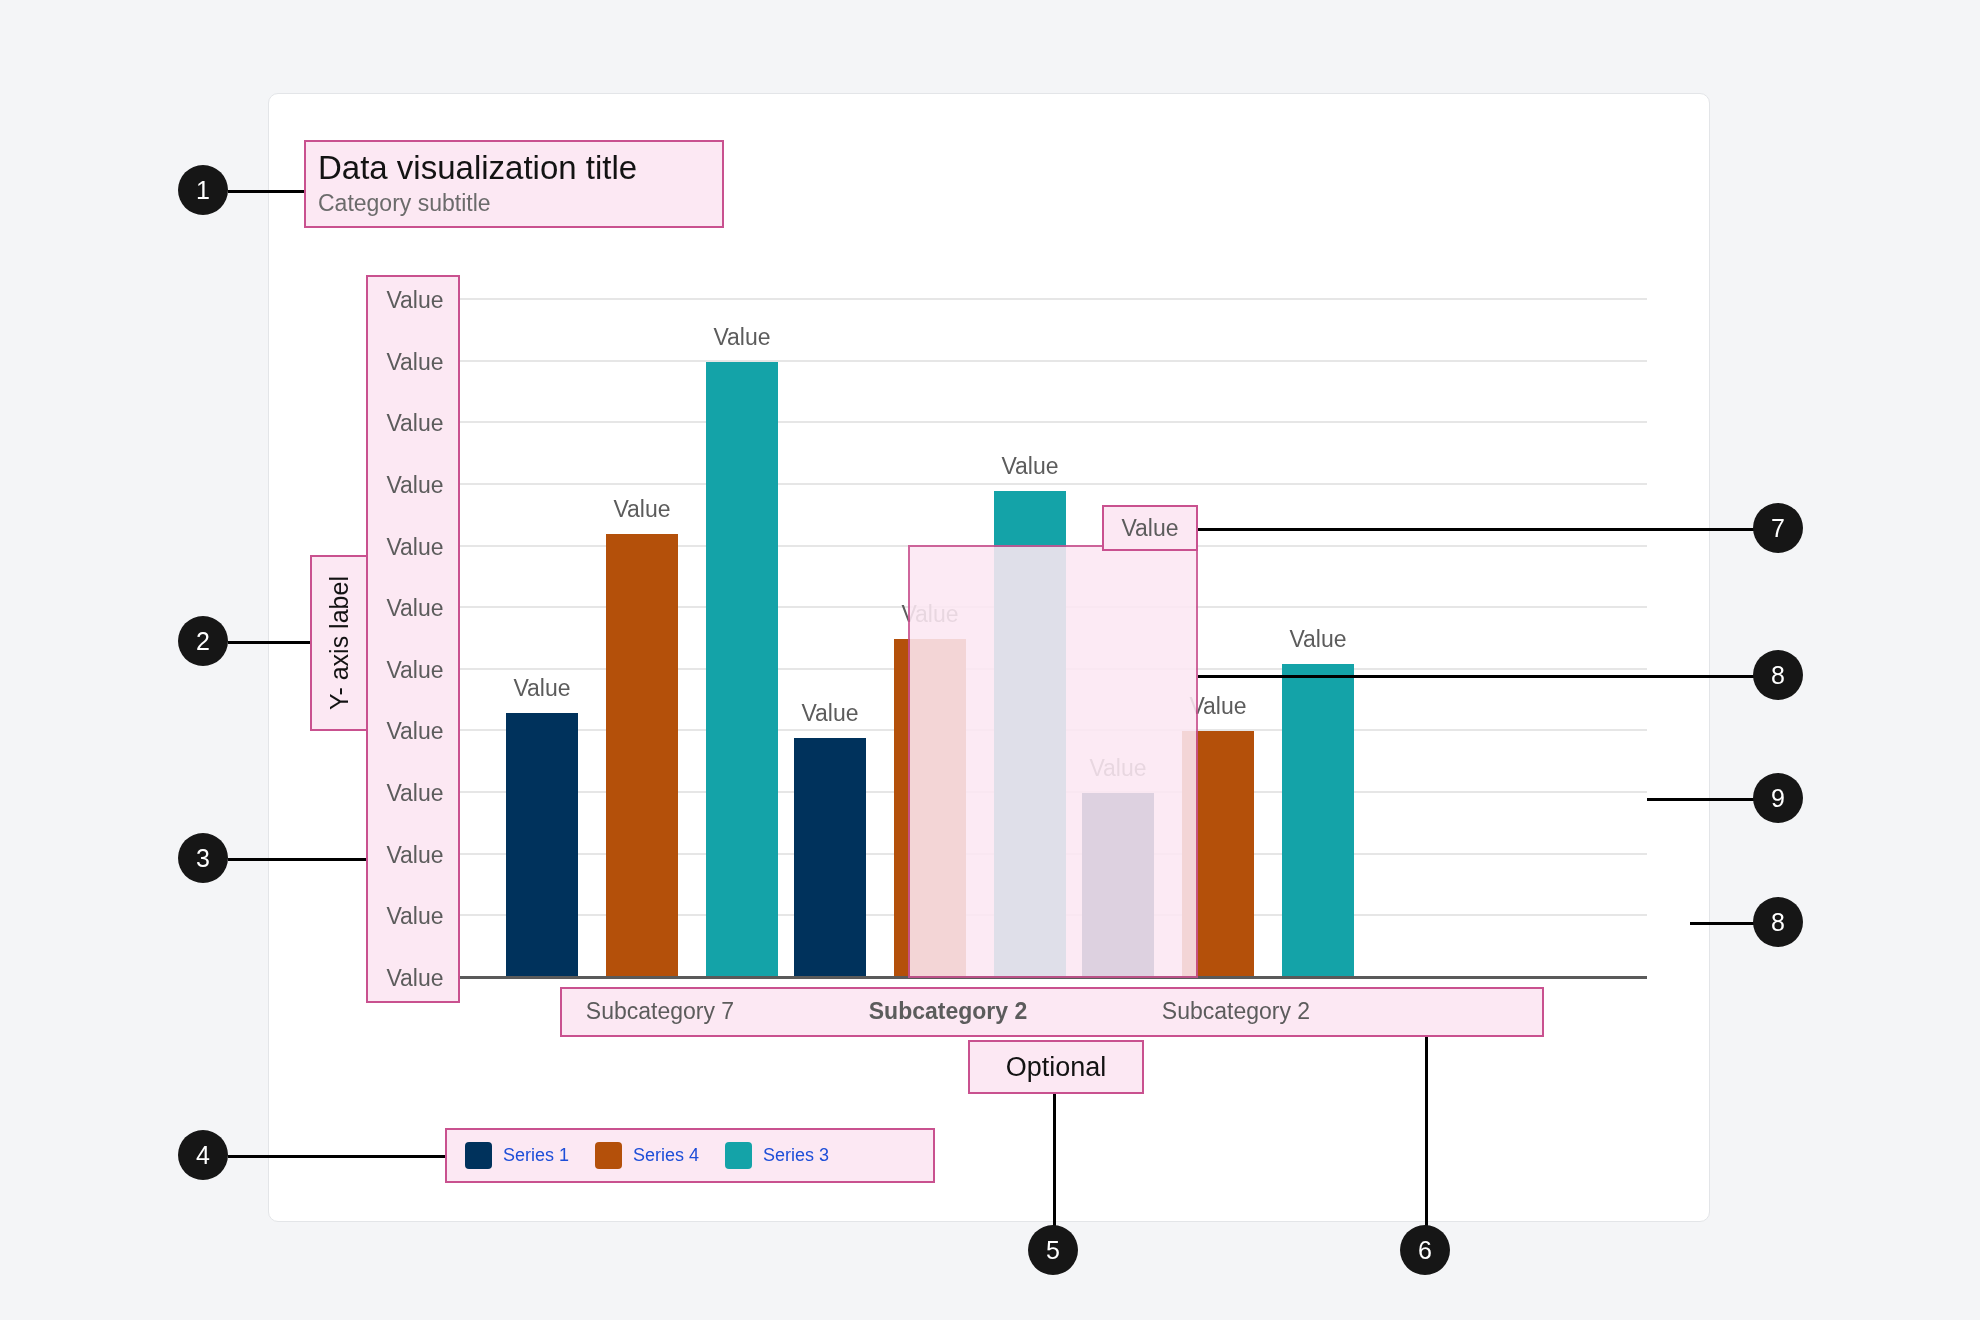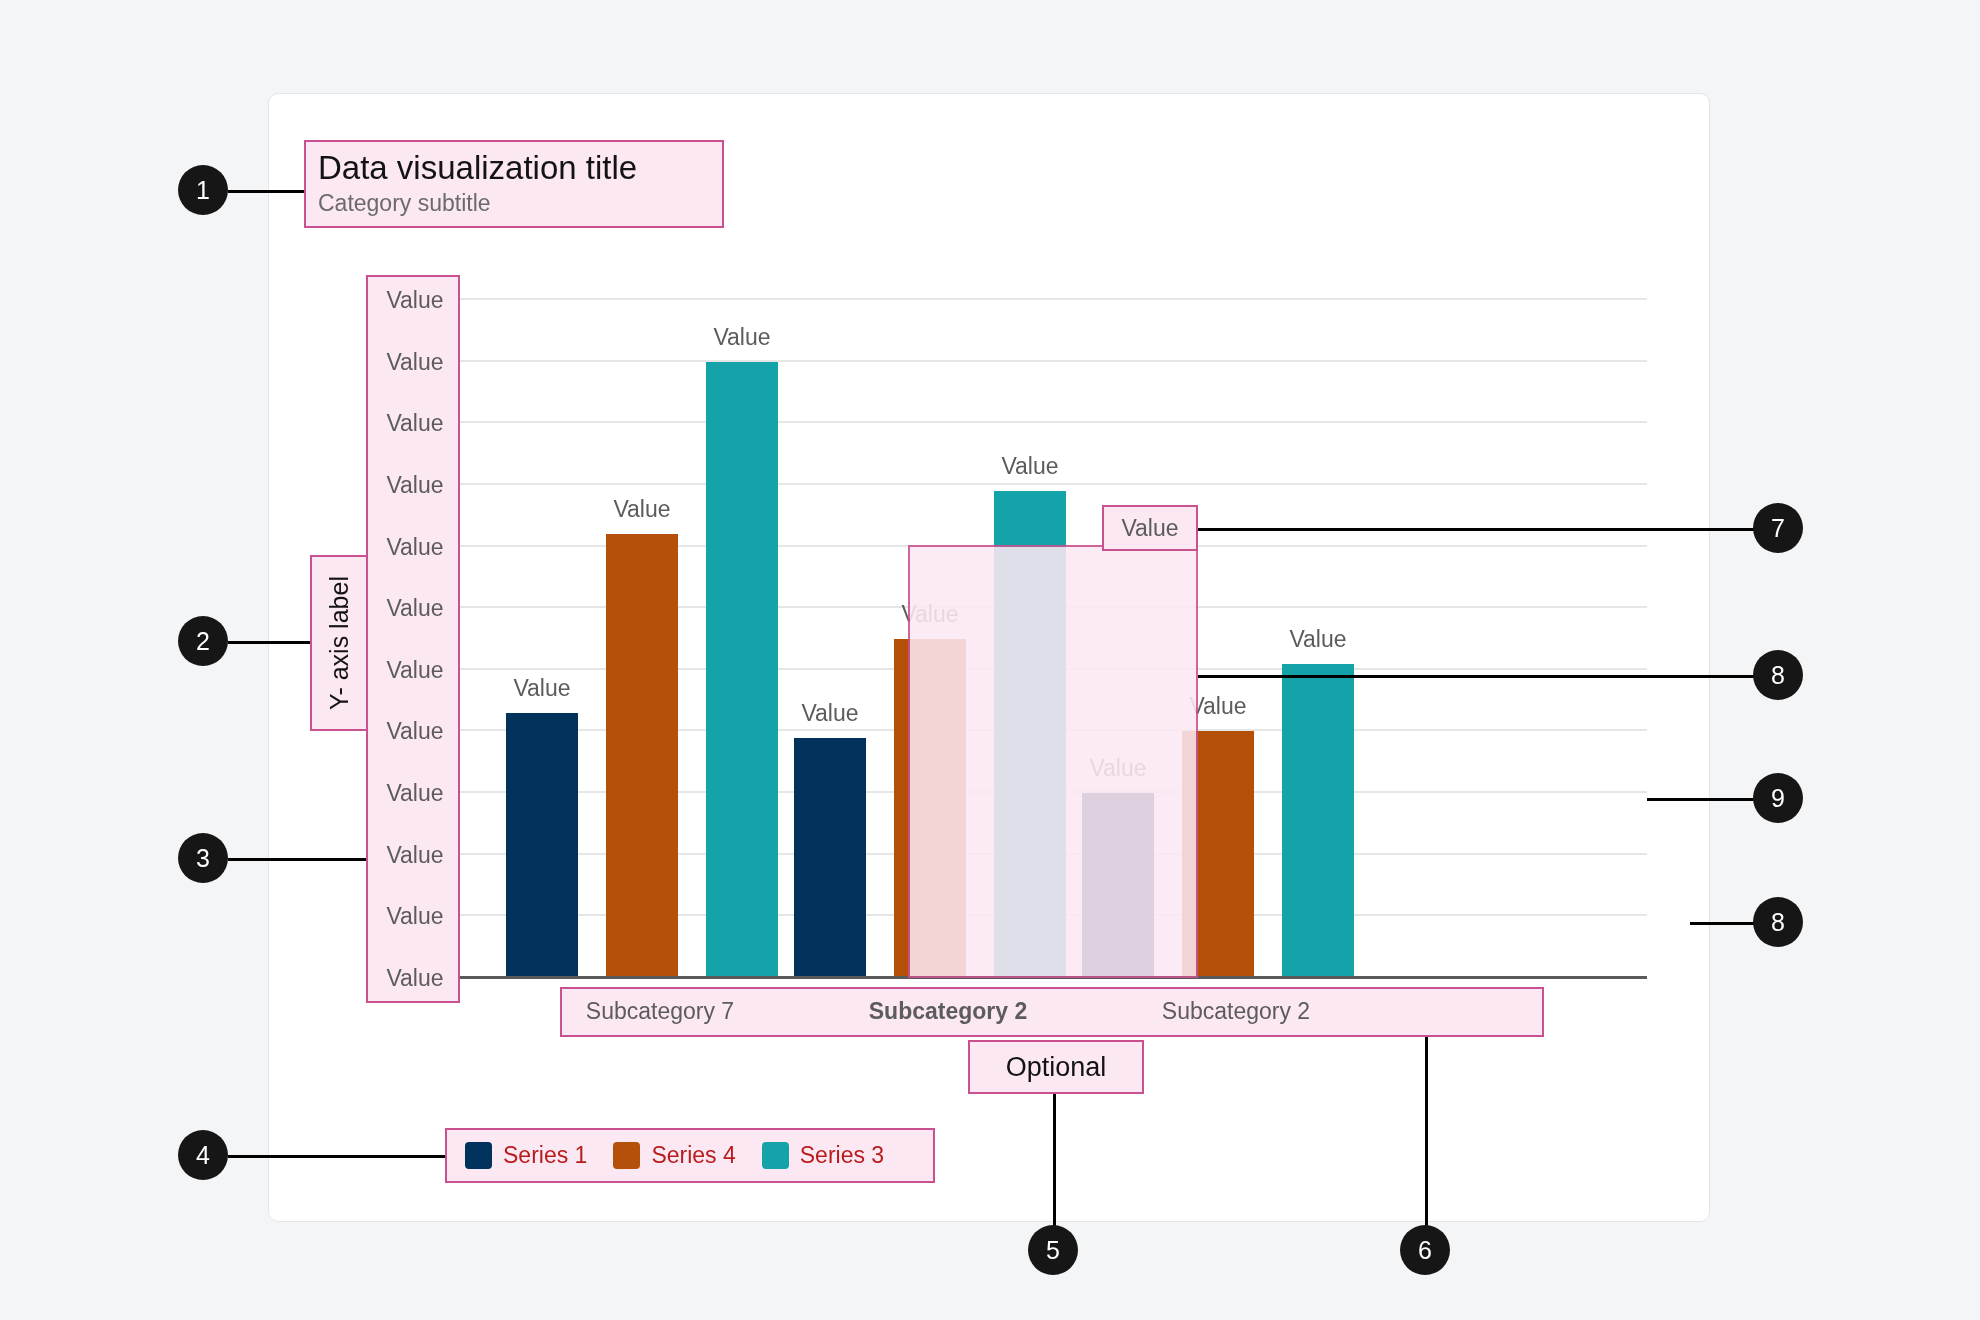--- a/index.html
+++ b/index.html
@@ -200,22 +200,22 @@
     display: flex;
     align-items: center;
     gap: 11px;
   }
   .legend-swatch {
     width: 27px;
     height: 27px;
     border-radius: 4px;
   }
   .legend-text {
-    font-size: 23px;
-    color: #b91c1c;
+    font-size: 18px;
+    color: #1d4ed8;
     white-space: nowrap;
   }
 
   
   #value-highlight-7 {
     position: absolute;
     left: 1102px;
     top: 505px;
     width: 96px;
     height: 46px;

